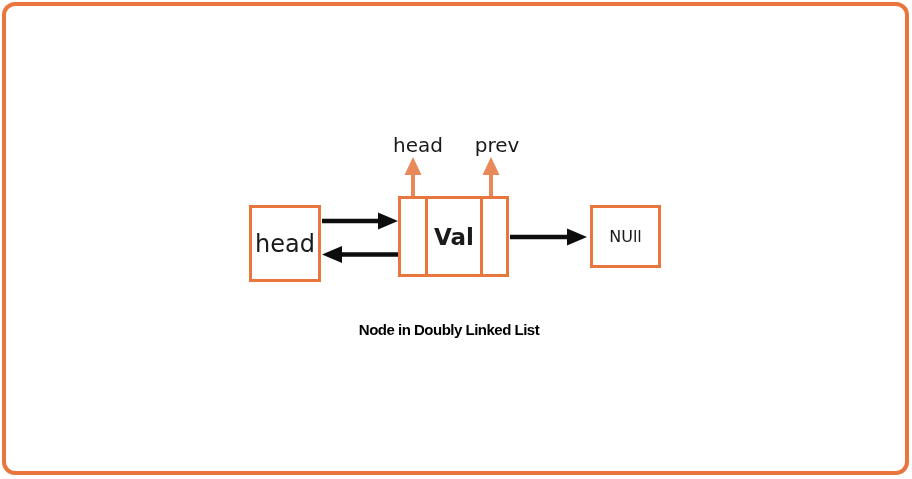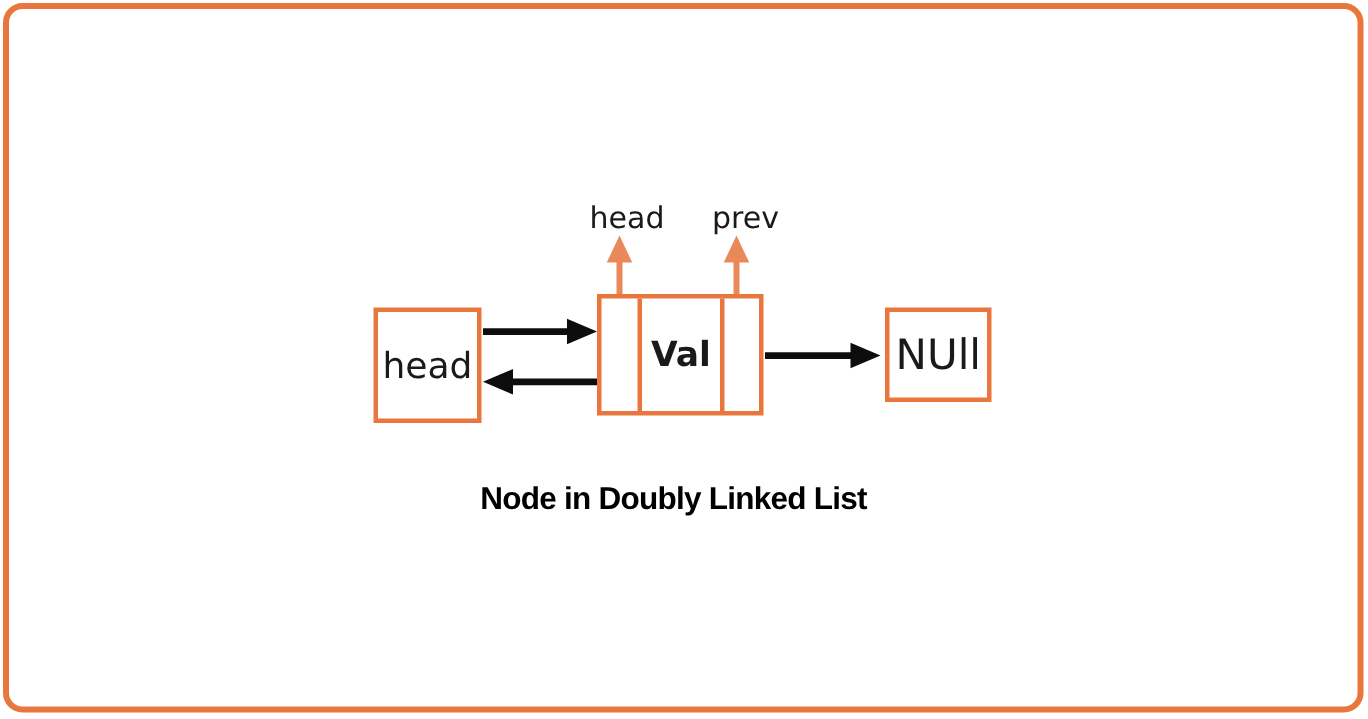--- a/index.html
+++ b/index.html
@@ -52,21 +52,21 @@
   .box {
     position: absolute;
     border: 3px solid var(--border-orange);
     background: var(--background);
     display: flex;
     align-items: center;
     justify-content: center;
     color: var(--text-black);
   }
   .head-box { left: 249px; top: 205px; width: 72px; height: 77px; font-size: 24px; }
-  .null-box { left: 590px; top: 205px; width: 71px; height: 63px; font-size: 28px; }
+  .null-box { left: 590px; top: 205px; width: 71px; height: 63px; font-size: 16px; }
   .node-box {
     left: 398px; top: 196px; width: 111px; height: 81px;
     padding: 0; align-items: stretch; justify-content: stretch;
   }
   .node-cell { display: flex; align-items: center; justify-content: center; }
   .cell-prev { width: 27px; border-right: 3px solid var(--border-orange); }
   .cell-val  { flex: 1; font-weight: bold; font-size: 23px; }
   .cell-next { width: 26px; border-left: 3px solid var(--border-orange); }
   .ptr-label {
     position: absolute;
@@ -76,21 +76,21 @@
     color: var(--text-black);
   }
   .ptr-label.prev { left: 418px; }
   .ptr-label.next { left: 497px; }
   .caption {
     position: absolute;
     left: 0; top: 321px; width: 898px;
     text-align: center;
     font-family: "Liberation Sans", sans-serif;
     font-weight: bold;
-    font-size: 21px;
+    font-size: 15px;
     letter-spacing: -0.5px;
     color: #000;
   }
   svg.arrows {
     position: absolute;
     left: 0; top: 0;
     pointer-events: none;
   }
   .black-shaft { stroke: var(--arrow-black); stroke-width: 4.5; }
   .black-tip   { fill: var(--arrow-black); }

